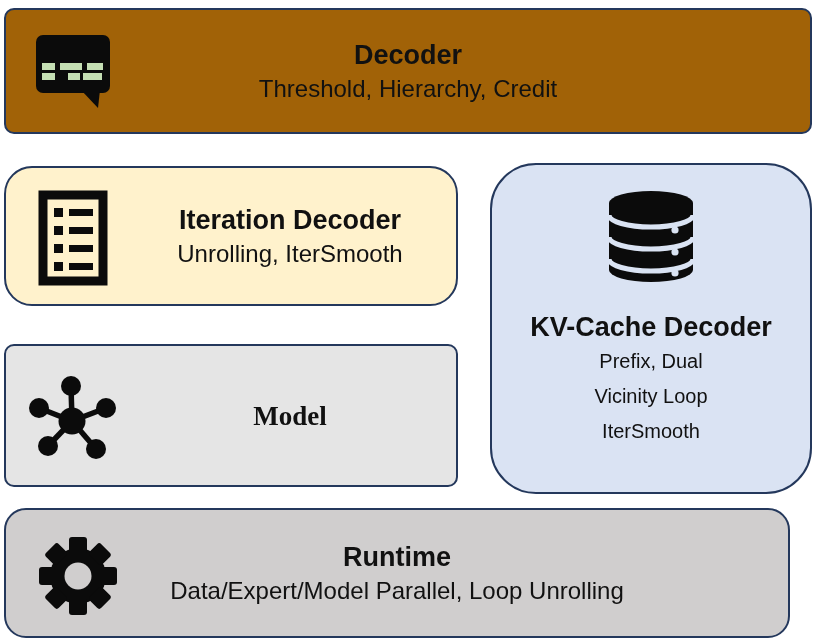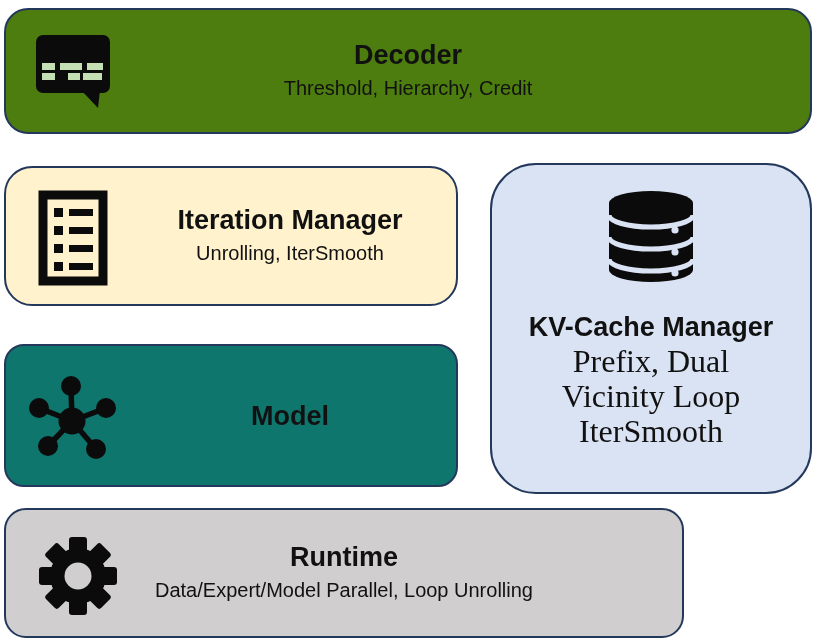--- a/index.html
+++ b/index.html
@@ -10,25 +10,25 @@
     background: #ffffff;
     font-family: "Liberation Sans", "DejaVu Sans", sans-serif;
     color: #111111;
     overflow: hidden;
   }
   .block {
     position: absolute;
     border: 2.5px solid #24385C;
     box-sizing: border-box;
   }
-  .block-decoder   { left: 4px;   top: 8px;   width: 808px; height: 126px; border-radius: 24px; background: #4d7c0f; }
+  .block-decoder   { left: 4px;   top: 8px;   width: 808px; height: 126px; border-radius: 10px; background: #a16207; }
   .block-iteration { left: 4px;   top: 166px; width: 454px; height: 140px; border-radius: 28px; background: #FFF2CC; }
   .block-kvcache   { left: 490px; top: 163px; width: 322px; height: 331px; border-radius: 46px; background: #DAE3F3; }
-  .block-model     { left: 4px;   top: 344px; width: 454px; height: 143px; border-radius: 20px; background: #0f766e; }
-  .block-runtime   { left: 4px;   top: 508px; width: 680px; height: 130px; border-radius: 22px; background: #D0CECE; }
+  .block-model     { left: 4px;   top: 344px; width: 454px; height: 143px; border-radius: 10px; background: #e5e5e5; font-family: Liberation Serif, serif; }
+  .block-runtime   { left: 4px;   top: 508px; width: 786px; height: 130px; border-radius: 22px; background: #D0CECE; }
 
   .icon-abs { position: absolute; }
   .icon-decoder   { left: 29px; top: 24px; }
   .icon-checklist { left: 32px; top: 22px; }
   .icon-network   { left: 22px; top: 27px; }
   .icon-gear      { left: 32px; top: 26px; }
 
   .textcol {
     position: absolute;
     inset: 0;
@@ -40,36 +40,36 @@
   .textcol.offset { padding-left: 118px; }
 
   .title {
     font-weight: 700;
     font-size: 27px;
     line-height: 34px;
     white-space: nowrap;
   }
   .subtitle {
     font-weight: 400;
-    font-size: 20px;
+    font-size: 24px;
     line-height: 33px;
     white-space: nowrap;
   }
 
   .kv-col {
     position: absolute;
     inset: 0;
     display: flex;
     flex-direction: column;
     align-items: center;
     padding-top: 25px;
     box-sizing: border-box;
   }
   .kv-icon { margin-bottom: 20px; }
-  .kv-sub { font-size: 32px; line-height: 35px; text-align: center; font-family: Liberation Serif, serif; }
+  .kv-sub { font-size: 20px; line-height: 35px; text-align: center; }
 </style>
 </head>
 <body>
 
 <div class="canvas">
 
   <div class="block block-decoder">
     <span class="icon-abs icon-decoder">
       <svg width="78" height="76" viewBox="0 0 78 76">
         <rect x="1" y="1" width="74" height="58" rx="7" fill="#0B0B0B"></rect>
@@ -100,21 +100,21 @@
           <rect x="16" y="36" width="9" height="9"></rect>
             <rect x="31" y="37" width="24" height="7"></rect>
           <rect x="16" y="54" width="9" height="9"></rect>
             <rect x="31" y="55" width="24" height="7"></rect>
           <rect x="16" y="72" width="9" height="9"></rect>
             <rect x="31" y="73" width="24" height="7"></rect>
         </g>
       </svg>
     </span>
     <div class="textcol offset">
-      <div class="title">Iteration Manager</div>
+      <div class="title">Iteration Decoder</div>
       <div class="subtitle">Unrolling, IterSmooth</div>
     </div>
   </div>
 
   <div class="block block-kvcache">
     <div class="kv-col">
       <span class="kv-icon">
         <svg width="88" height="96" viewBox="0 0 88 96">
           <path d="M2 13 A42 12 0 0 1 86 13 V80 A42 12 0 0 1 2 80 Z" fill="#0B0B0B"></path>
           <g stroke="#DAE3F3" stroke-width="5" fill="none">
@@ -122,21 +122,21 @@
             <path d="M2 47 A42 12 0 0 0 86 47"></path>
             <path d="M2 69 A42 12 0 0 0 86 69"></path>
           </g>
           <g fill="#DAE3F3">
             <circle cx="68" cy="40" r="3.6"></circle>
             <circle cx="68" cy="62" r="3.6"></circle>
             <circle cx="68" cy="83" r="3.6"></circle>
           </g>
         </svg>
       </span>
-      <div class="title">KV-Cache Manager</div>
+      <div class="title">KV-Cache Decoder</div>
       <div class="kv-sub">Prefix, Dual</div>
       <div class="kv-sub">Vicinity Loop</div>
       <div class="kv-sub">IterSmooth</div>
     </div>
   </div>
 
   <div class="block block-model">
     <span class="icon-abs icon-network">
       <svg width="92" height="90" viewBox="0 0 92 90">
         <g stroke="#0B0B0B" stroke-width="5.5">

